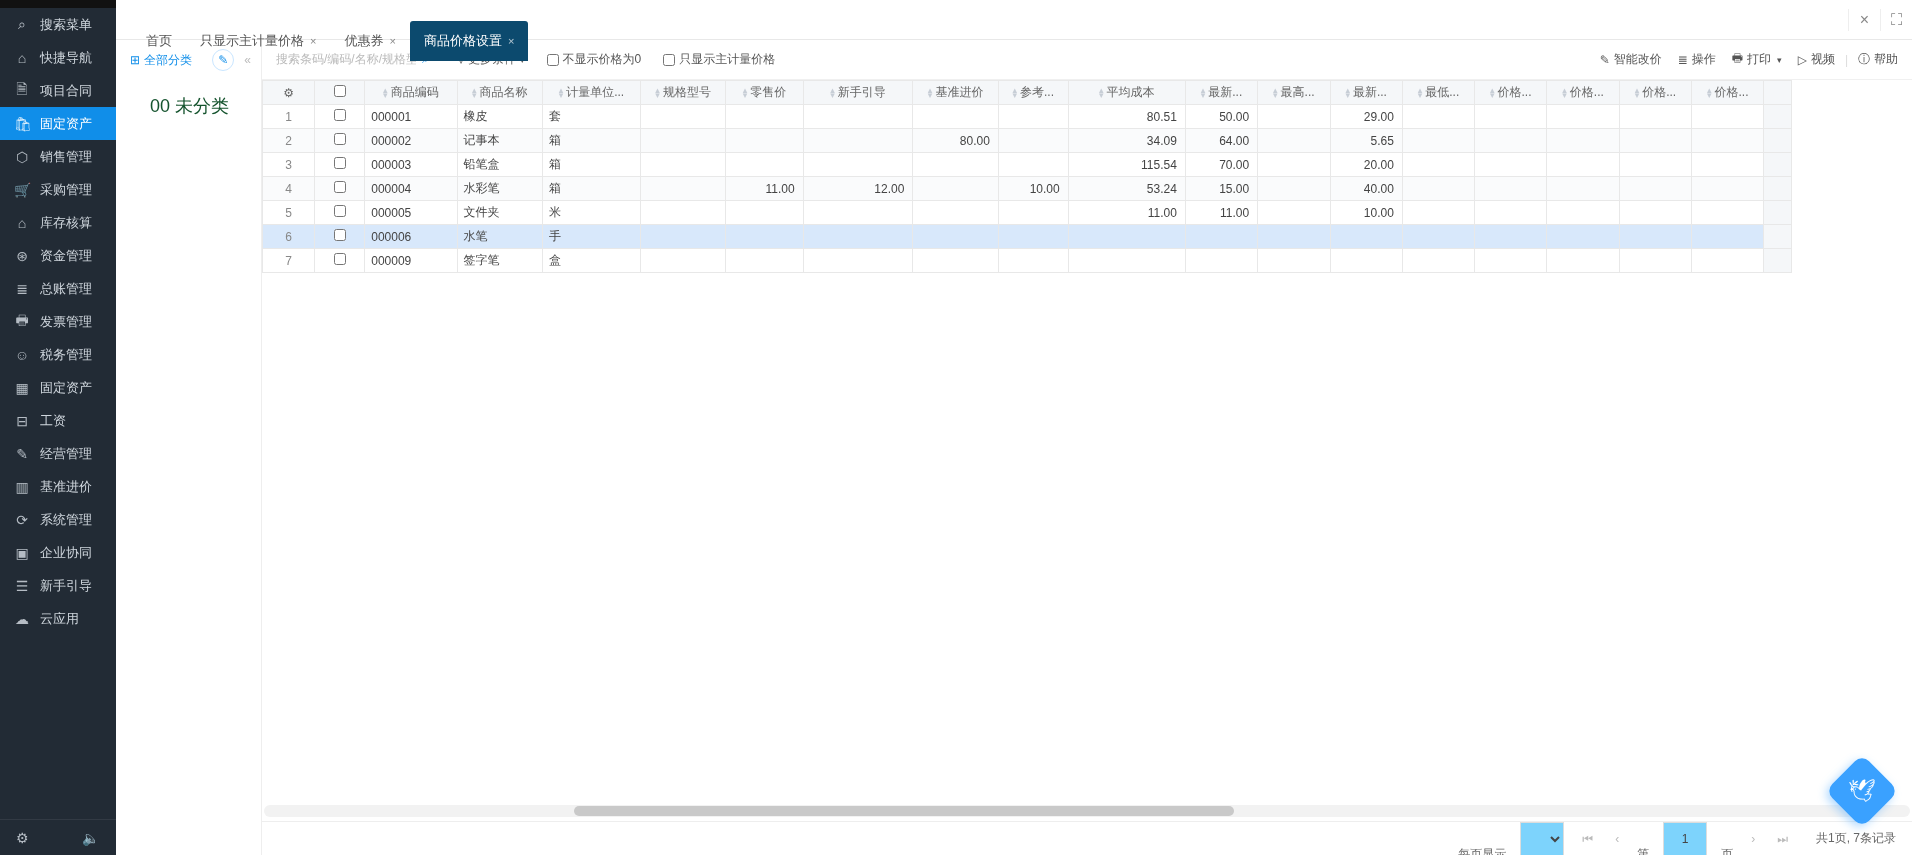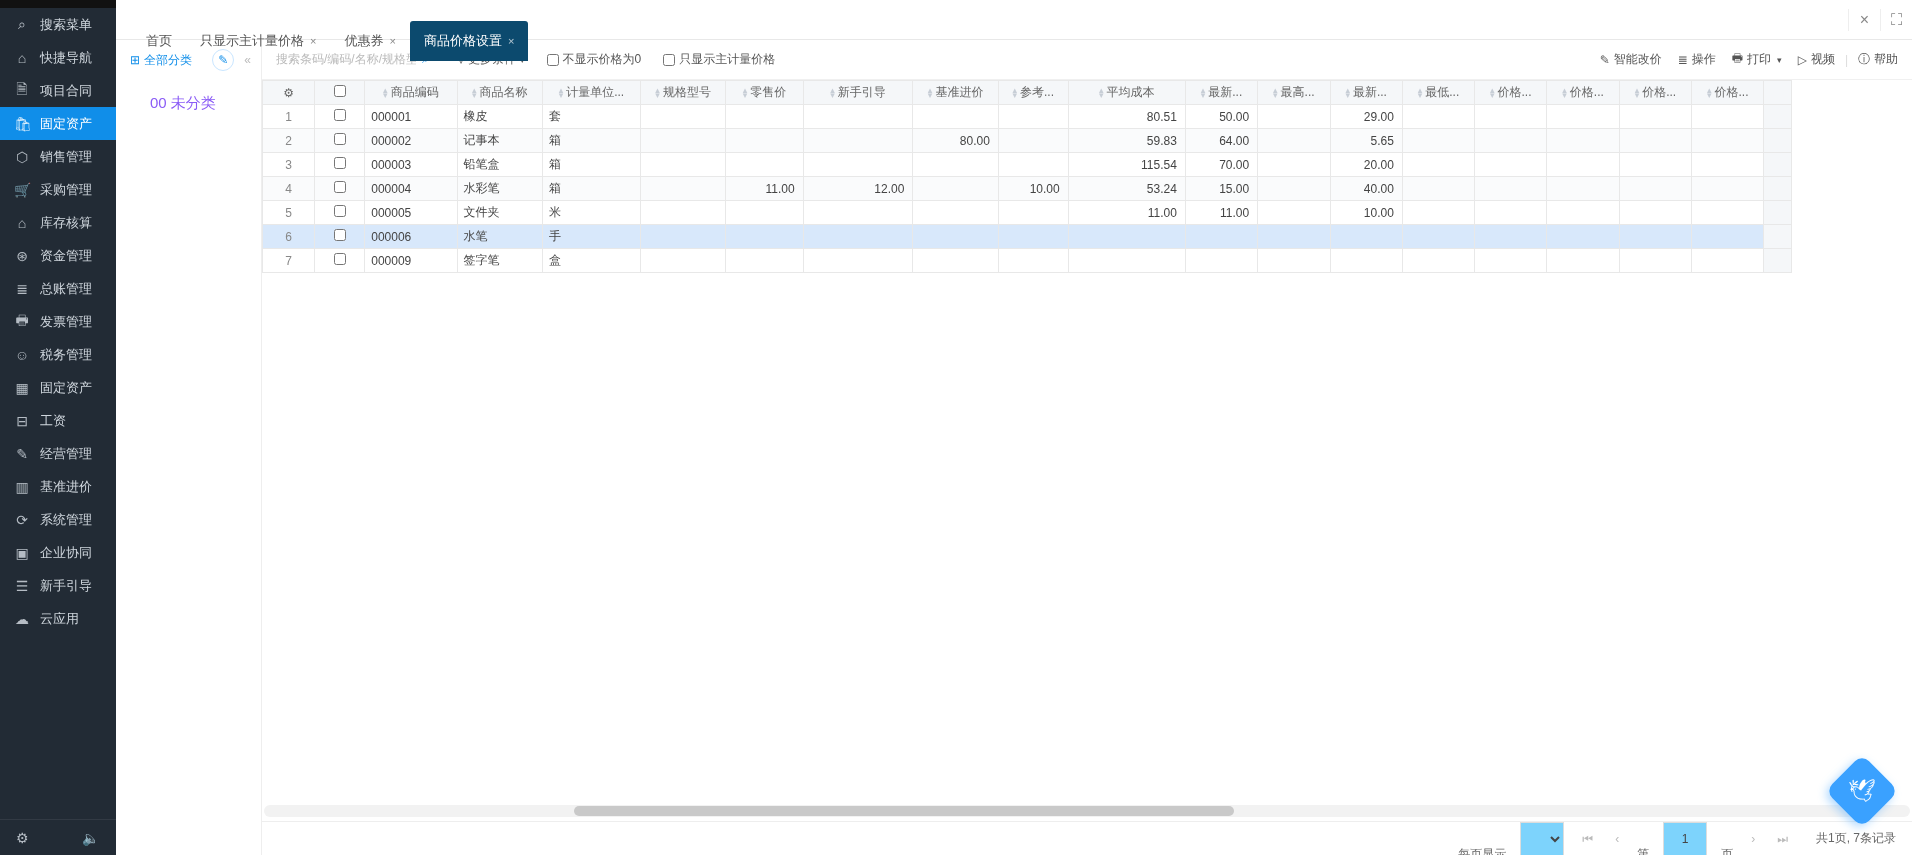--- a/index.html
+++ b/index.html
@@ -31,21 +31,21 @@
 
 .workarea { flex:1; display:flex; overflow:hidden; }
 
 
 .catpanel { width:146px; border-right:1px solid #eee; display:flex; flex-direction:column; font-size:12px; color:#555; }
 .catpanel .cathdr { height:40px; display:flex; align-items:center; gap:10px; padding:0 10px 0 14px; color:#108ee9; }
 .catpanel .cathdr .all { display:flex; align-items:center; gap:4px; cursor:pointer; }
 .catpanel .cathdr .edit { margin-left:auto; width:22px; height:22px; border:1px solid #c9e6ff; border-radius:50%; display:flex; align-items:center; justify-content:center; font-size:12px; cursor:pointer; }
 .catpanel .cathdr .collapse { cursor:pointer; color:#bbb; }
 .catpanel .catbody { flex:1; padding:10px 0; }
-.catpanel .catnode { padding:4px 0 4px 34px; color:#8b5cf6; font-size:15px; cursor:pointer; }
+.catpanel .catnode { padding:4px 0 4px 34px; color:#14532d; font-size:18px; cursor:pointer; }
 
 
 .content { flex:1; display:flex; flex-direction:column; min-width:0; }
 
 
 .toolbar { height:40px; display:flex; align-items:center; gap:22px; padding:0 14px; font-size:12px; color:#555; border-bottom:1px solid #f0f0f0; }
 .searchbox { display:flex; align-items:center; gap:6px; width:160px; border-bottom:1px solid transparent; }
 .searchbox input { border:none; outline:none; font-size:12px; width:140px; color:#333; }
 .searchbox input::placeholder { color:#bbb; }
 .searchbox .mag { color:#108ee9; cursor:pointer; font-size:13px; }
@@ -393,21 +393,21 @@
                   <td class="c-gear idx">2</td>
                   <td class="c-chk" style="text-align:center"><input type="checkbox" style=""></td>
                   <td class="c-code">000002</td>
                   <td class="c-name">记事本</td>
                   <td class="c-unit">箱</td>
                   <td class="c-spec"></td>
                   <td class="c-retail num"></td>
                   <td class="c-whole num"></td>
                   <td class="c-base num">80.00</td>
                   <td class="c-ref num"></td>
-                  <td class="c-avg num">59.83</td>
+                  <td class="c-avg num">34.09</td>
                   <td class="c-newest num">64.00</td>
                   <td class="c-highest num"></td>
                   <td class="c-newin num">5.65</td>
                   <td class="c-lowest num"></td>
                   <td class="c-p"></td>
                   <td class="c-p"></td>
                   <td class="c-p"></td>
                   <td class="c-p"></td>
                   <td class="c-tail"></td>
                 </tr>

